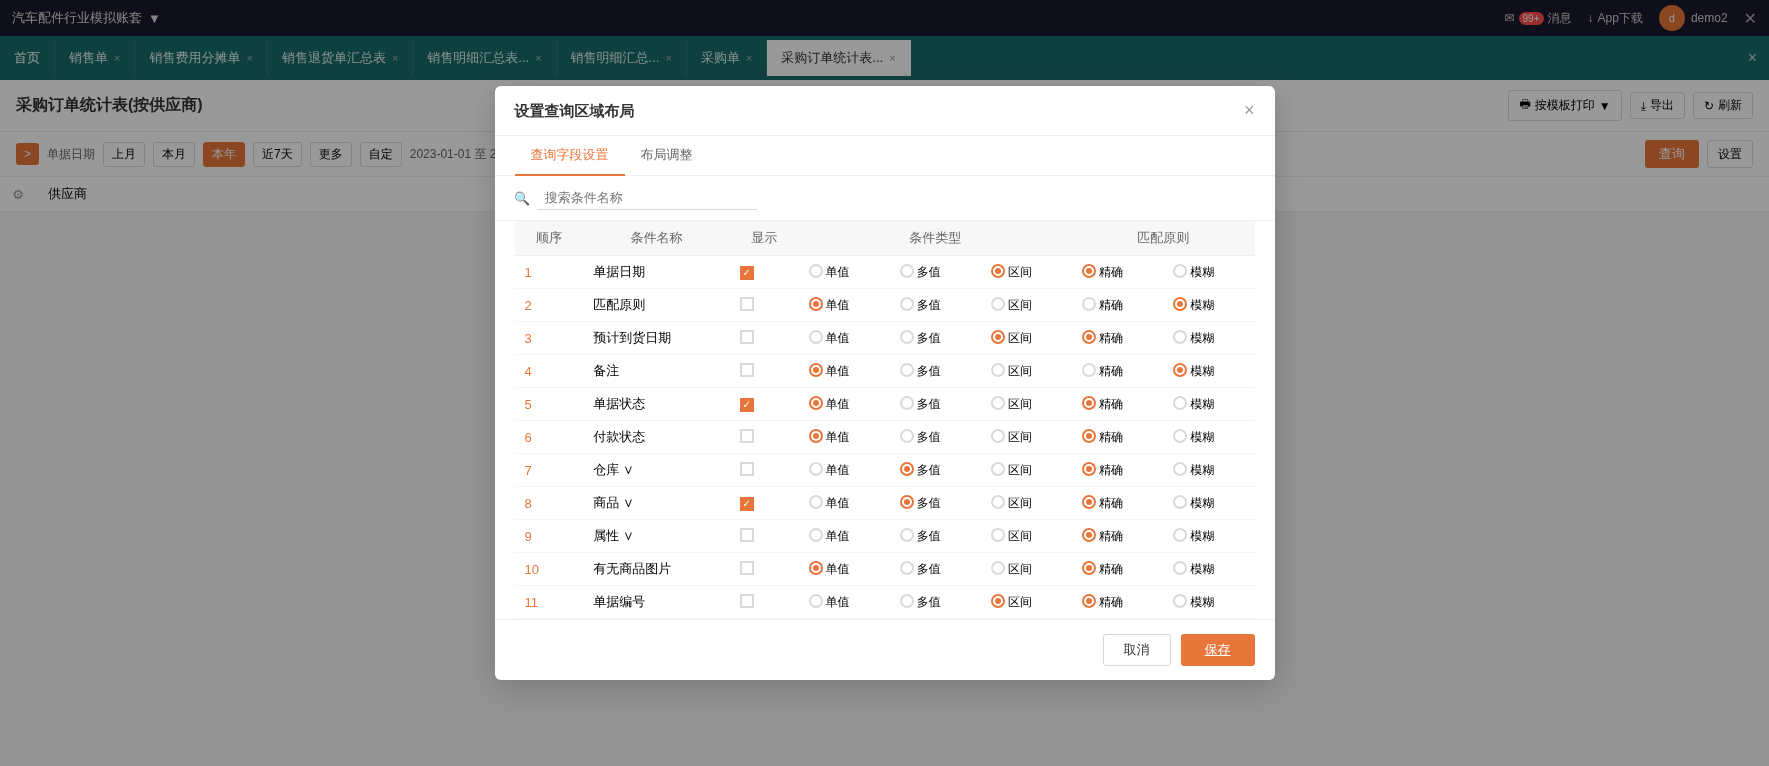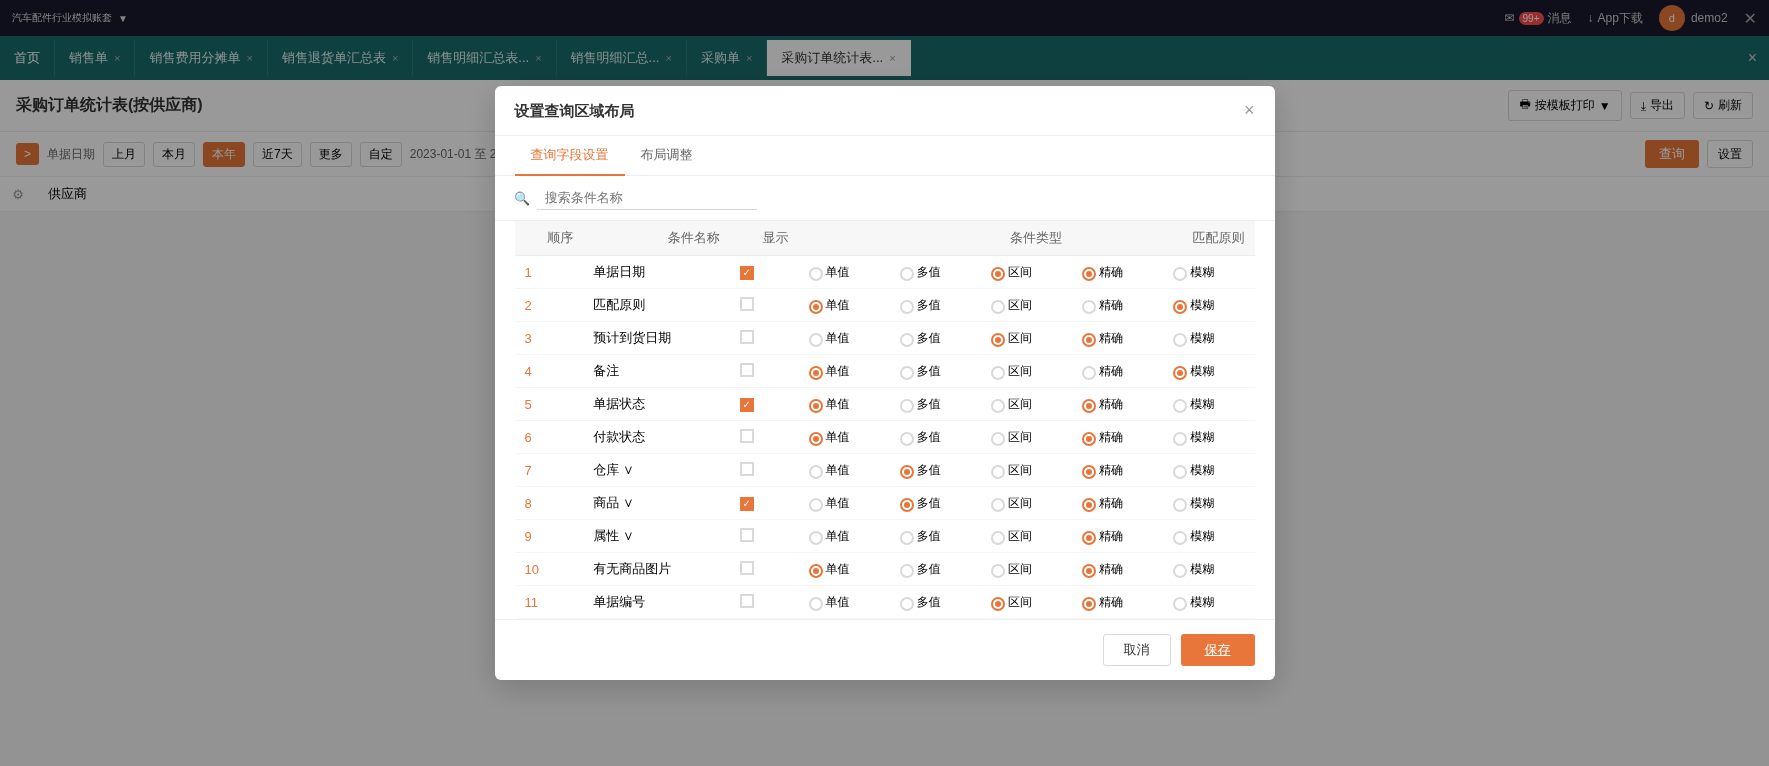--- a/index.html
+++ b/index.html
@@ -8,21 +8,21 @@
     
     .top-nav {
       background: #1a1a2e;
       height: 36px;
       display: flex;
       align-items: center;
       justify-content: space-between;
       padding: 0 12px;
       color: #ccc;
     }
-    .top-nav-left { font-size: 10px; color: #ddd; display: flex; align-items: center; gap: 6px; }
+    .top-nav-left { font-size: 13px; color: #ddd; display: flex; align-items: center; gap: 6px; }
     .top-nav-right { display: flex; align-items: center; gap: 16px; font-size: 12px; color: #ccc; }
     .nav-badge { background: #ff4d4f; color: #fff; border-radius: 10px; font-size: 10px; padding: 1px 4px; }
     .avatar { width: 26px; height: 26px; border-radius: 50%; background: #e8763a; display: inline-flex; align-items: center; justify-content: center; color: #fff; font-size: 11px; }
 
     
     .tab-bar {
       background: #1a6b6b;
       height: 44px;
       display: flex;
       align-items: center;
@@ -156,30 +156,30 @@
       width: 100%;
       border-collapse: collapse;
     }
     .modal-table thead tr th {
       background: #f7f7f7;
       padding: 8px 10px;
       font-size: 13px;
       color: #666;
       font-weight: 500;
       border-bottom: 1px solid #eee;
-      text-align: right;
+      text-align: center;
     }
     .modal-table tbody tr td {
       padding: 7px 10px;
       font-size: 13px;
       border-bottom: 1px solid #f5f5f5;
       vertical-align: middle;
     }
     .order-num { color: #e8763a; font-weight: 500; }
-    .radio-item { display: flex; align-items: flex-end; gap: 3px; cursor: pointer; }
+    .radio-item { display: flex; align-items: flex-start; gap: 3px; cursor: pointer; }
     .radio-circle {
       width: 14px; height: 14px; border-radius: 50%;
       border: 2px solid #d9d9d9;
       display: inline-flex; align-items: center; justify-content: center;
       background: #fff;
     }
     .radio-circle.selected { border-color: #e8763a; }
     .radio-circle.selected::after {
       content: '';
       width: 6px; height: 6px;

